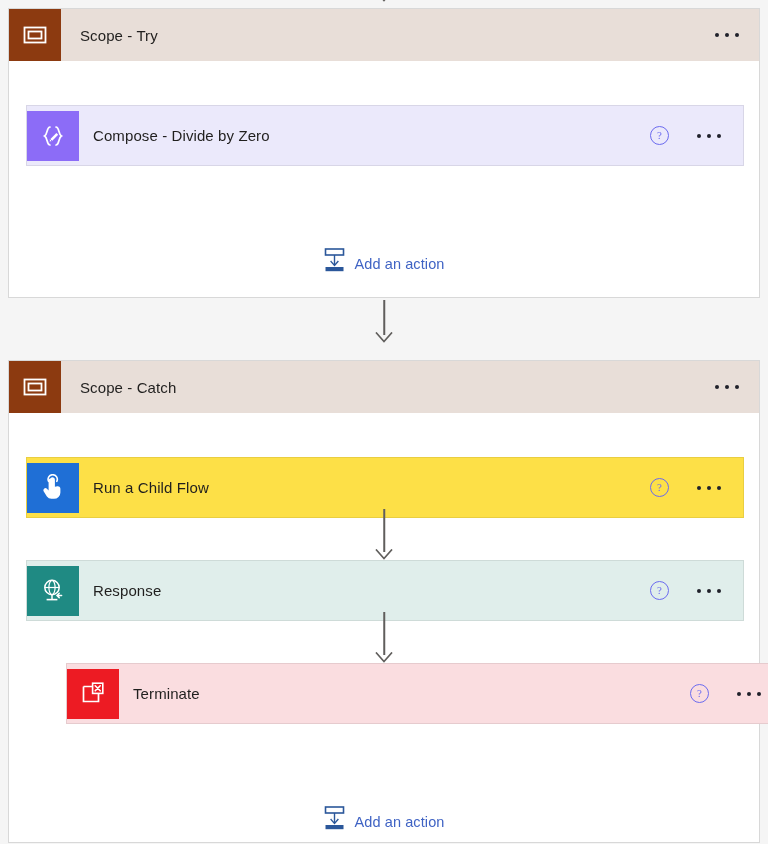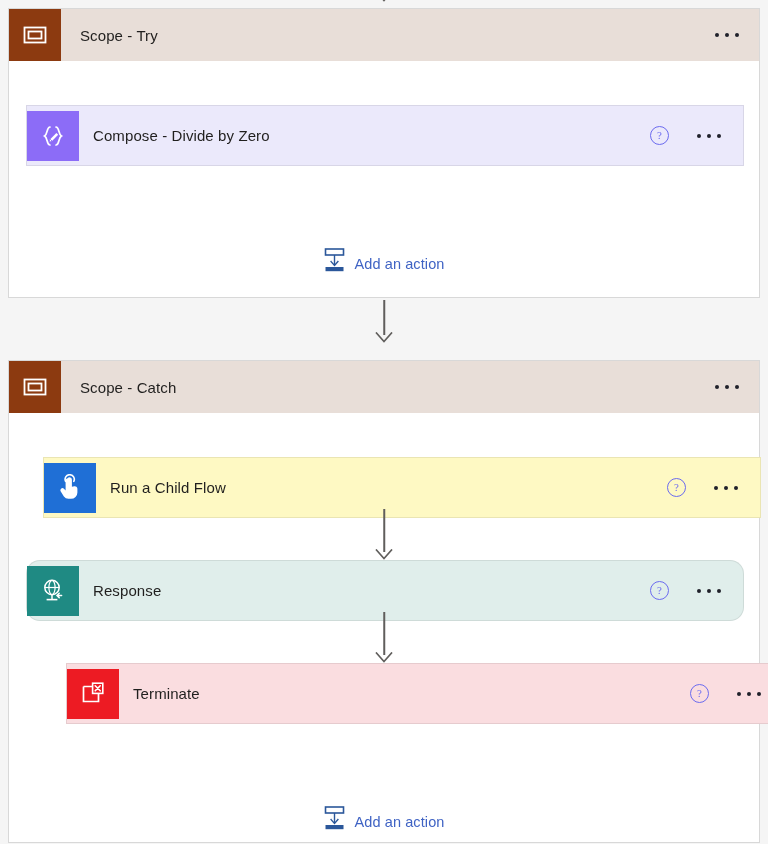--- a/index.html
+++ b/index.html
@@ -137,23 +137,23 @@
     color: #6b6bef;
     font-size: 11px;
     line-height: 16px;
     text-align: center;
     font-family: "Liberation Serif", serif;
   }
 
   
   .c-compose  { background: #ebe9fb; }
   .c-compose  .card-icon { background: #8c6cf7; }
-  .c-childflow{ background: #fef9c3; margin-left: 17px; }
+  .c-childflow{ background: #fde047; }
   .c-childflow .card-icon { background: #1f6fd6; }
-  .c-response { background: #e0eeeb; border-radius: 14px; }
+  .c-response { background: #e0eeeb; }
   .c-response .card-icon { background: #1f8a83; }
   .c-terminate{ background: #fadde0; margin-left: 40px; }
   .c-terminate .card-icon { background: #ed1b23; }
 
   
   .connector {
     position: absolute;
     left: 50%;
     transform: translateX(-50%);
     width: 18px;

